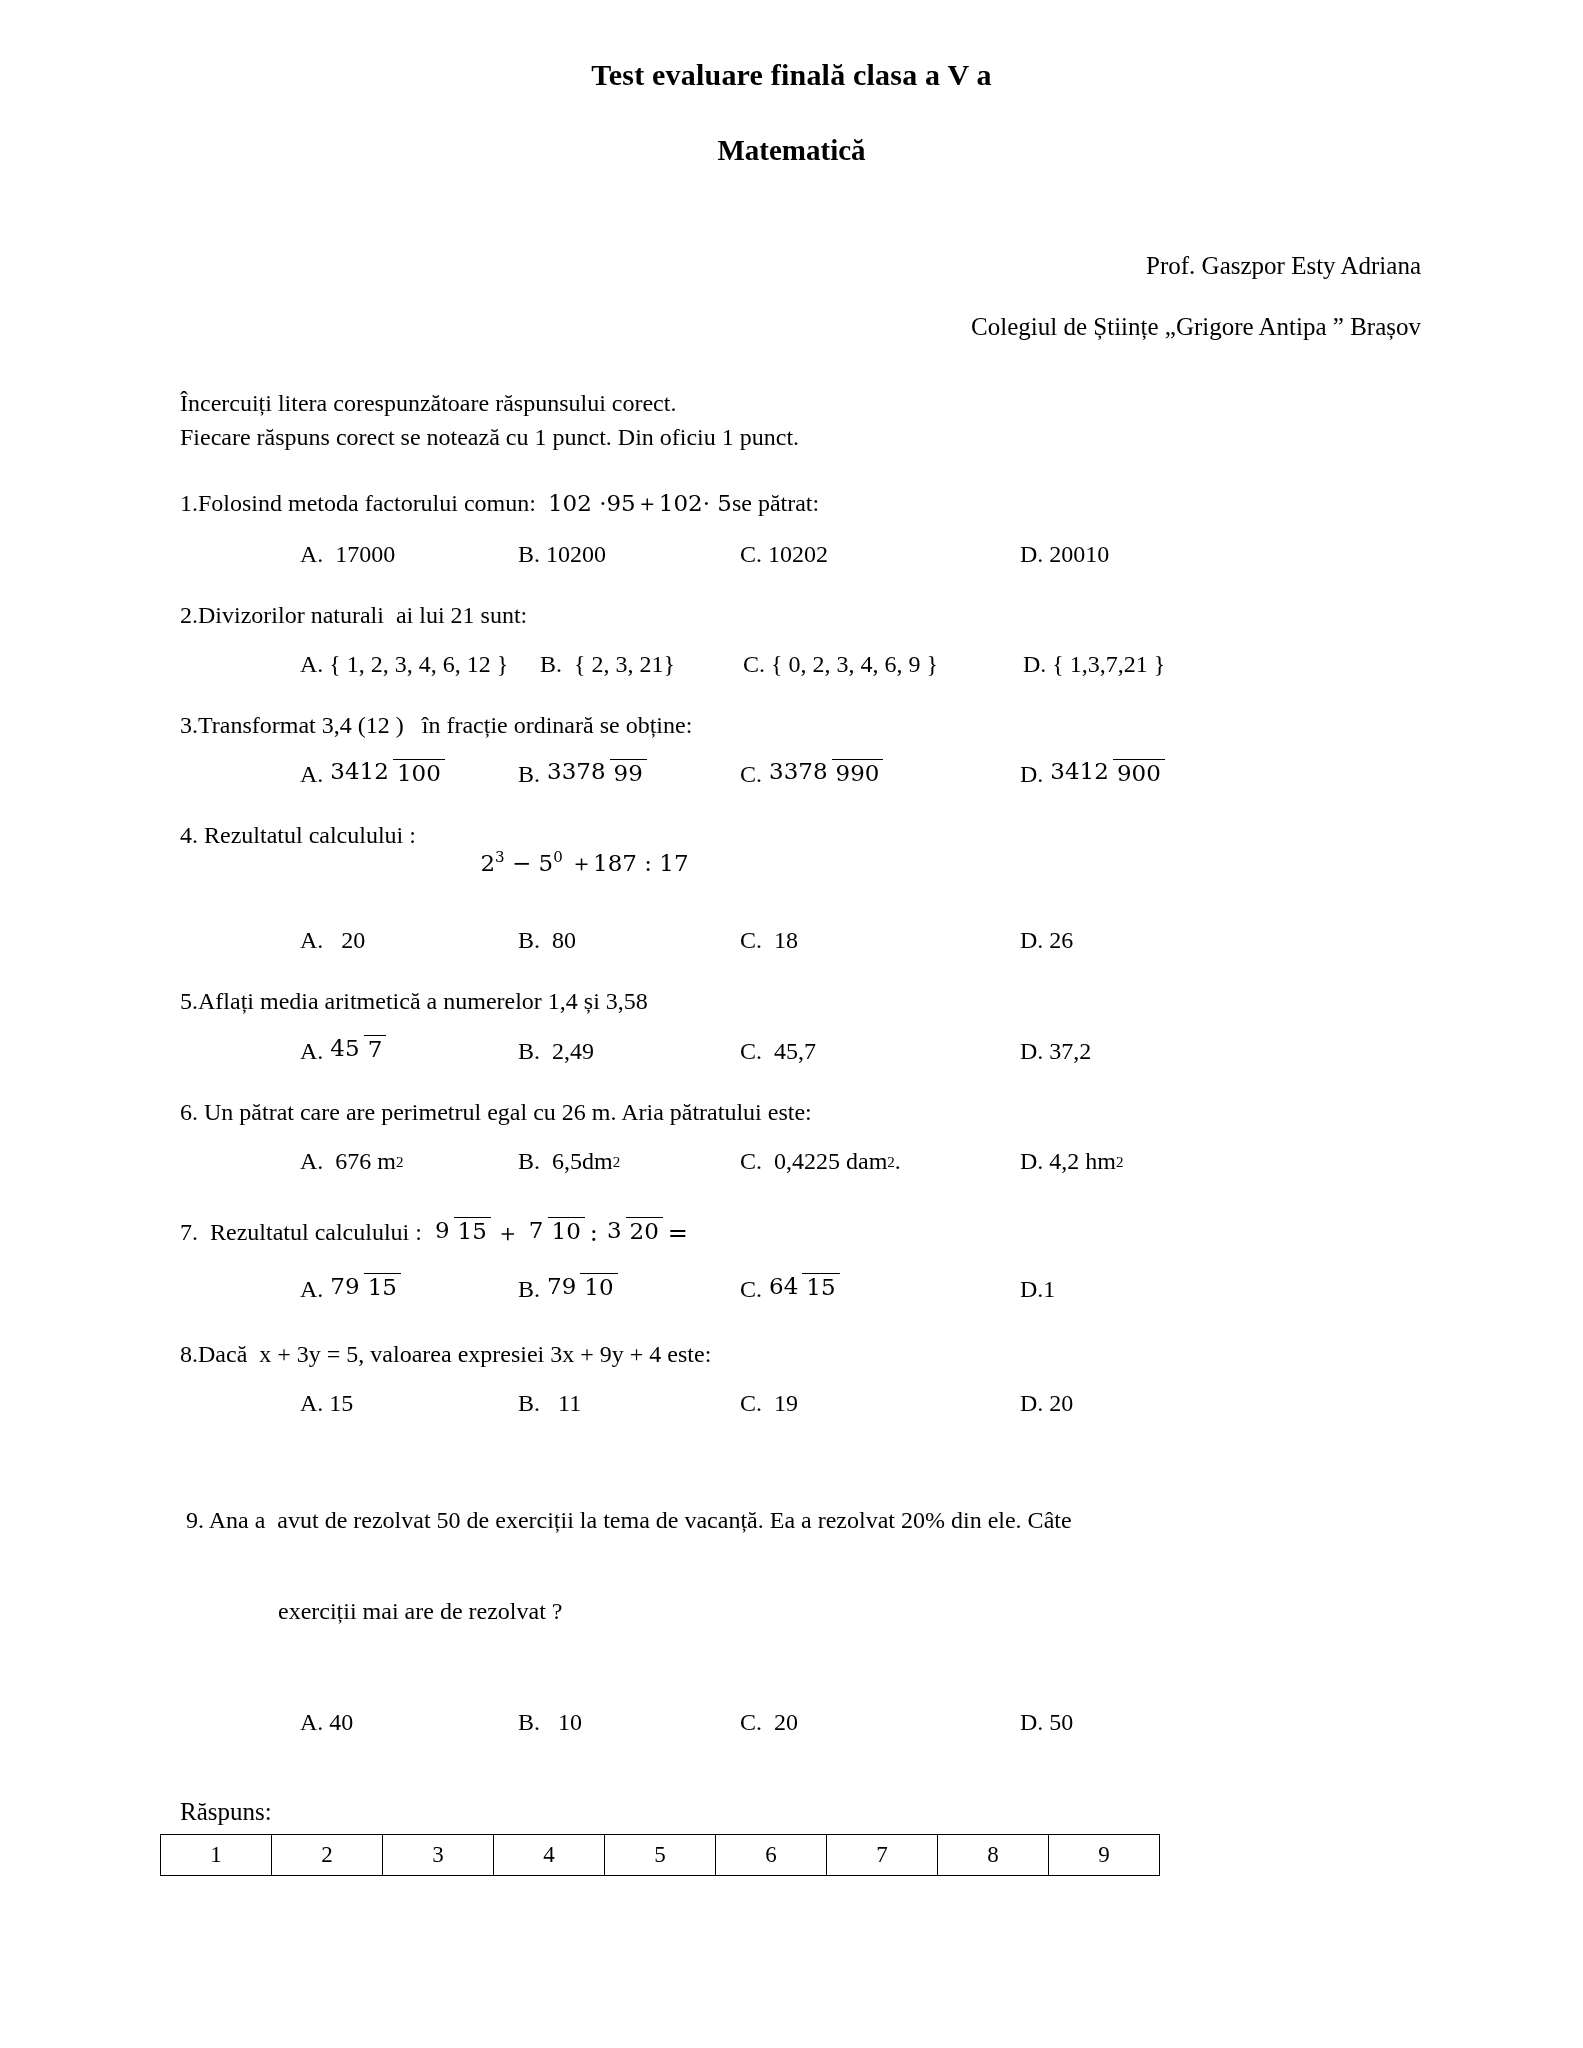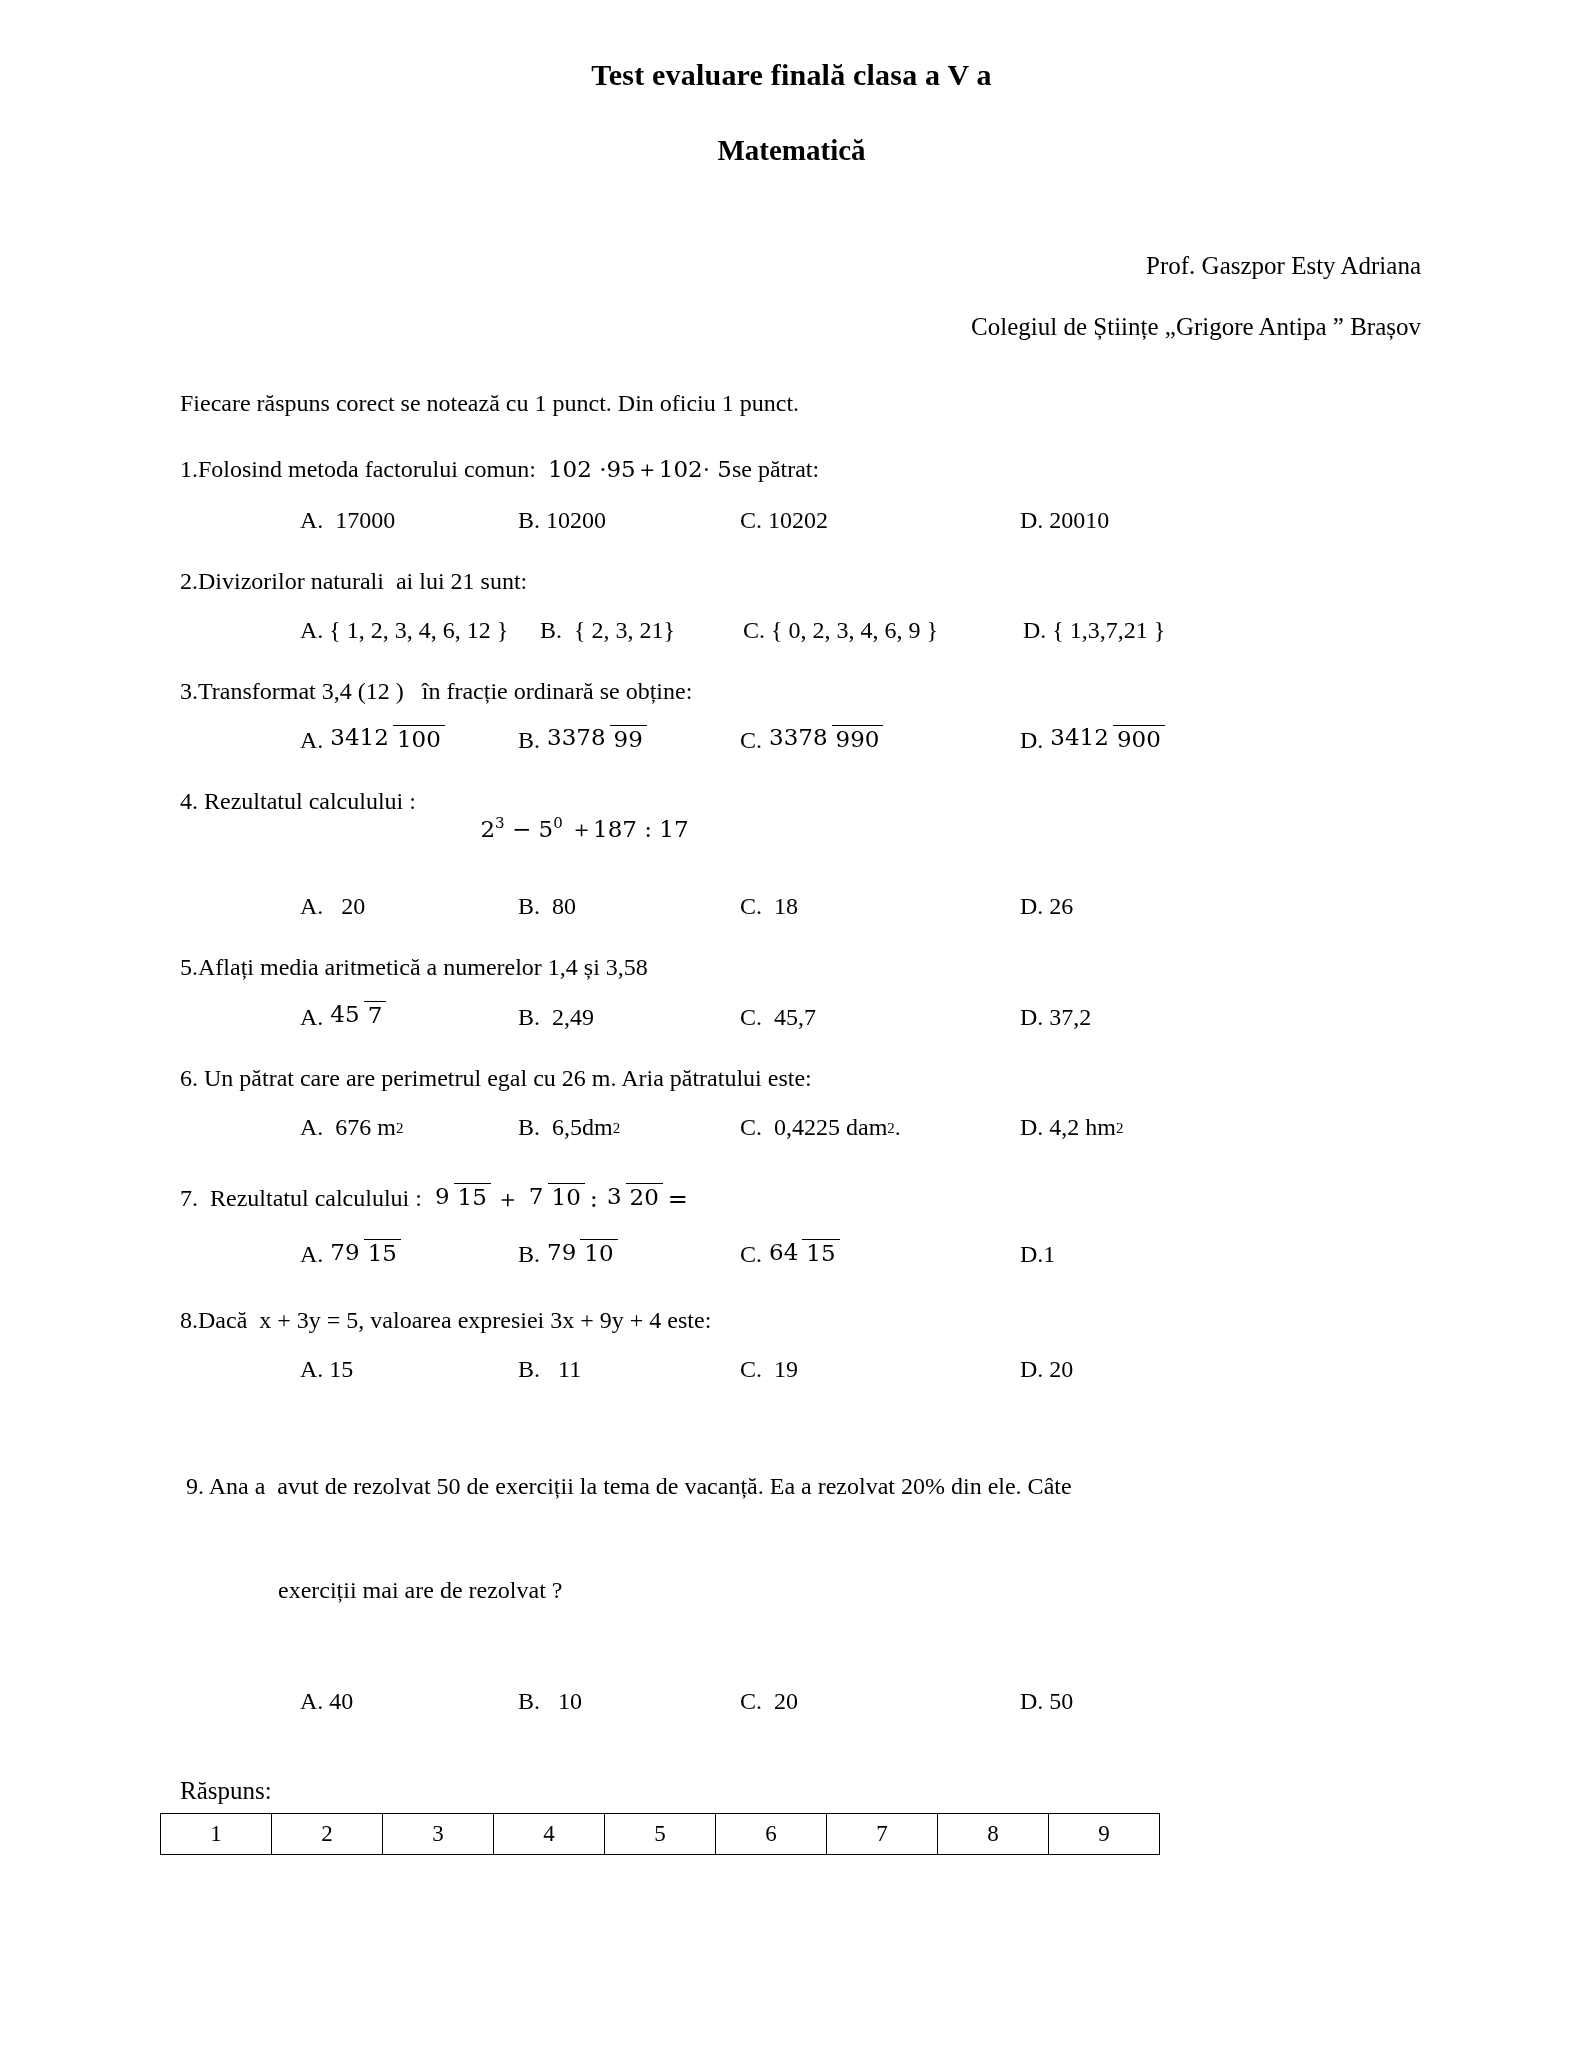--- a/index.html
+++ b/index.html
@@ -145,20 +145,21 @@
 
   <div class="title">Test  evaluare finală clasa a V a</div>
   <div class="subtitle">Matematică</div>
 
   <div class="author-block">
     <div>Prof. Gaszpor Esty Adriana</div>
     <div class="author-line2">Colegiul de Științe „Grigore Antipa ” Brașov</div>
   </div>
 
   <div class="instructions">
+    <div>Încercuiți litera corespunzătoare răspunsului corect.</div>
     <div>Fiecare răspuns corect se notează cu 1 punct. Din oficiu 1 punct.</div>
   </div>
 
   <div class="q-block">
 
     <div class="q-text">
       <span>1.Folosind metoda factorului comun:  </span><span class="math">102 ·95＋102· 5</span><span>se pătrat:</span>
     </div>
     <div class="opt-row">
       <span class="opt" style="width:218px"><span>A.</span><span>  17000</span></span>
@@ -300,21 +301,21 @@
     </div>
     <div class="opt-row">
       <span class="opt" style="width:218px"><span>A.</span><span> 15</span></span>
       <span class="opt" style="width:222px"><span>B.</span><span>   11</span></span>
       <span class="opt" style="width:280px"><span>C.</span><span>  19</span></span>
       <span class="opt"><span>D.</span><span> 20</span></span>
     </div>
 
     <div class="q-text" style="margin-top:36px; display:block">
       <div> 9. Ana a  avut de rezolvat 50 de exerciții la tema de vacanță. Ea a rezolvat 20% din ele. Câte</div>
-      <div style="padding-left:98px; margin-top:23px">exerciții mai are de rezolvat ?</div>
+      <div style="padding-left:98px; margin-top:10px">exerciții mai are de rezolvat ?</div>
     </div>
     <div class="opt-row" style="margin-top:30px">
       <span class="opt" style="width:218px"><span>A.</span><span> 40</span></span>
       <span class="opt" style="width:222px"><span>B.</span><span>   10</span></span>
       <span class="opt" style="width:280px"><span>C.</span><span>  20</span></span>
       <span class="opt"><span>D.</span><span> 50</span></span>
     </div>
 
   </div>
 

